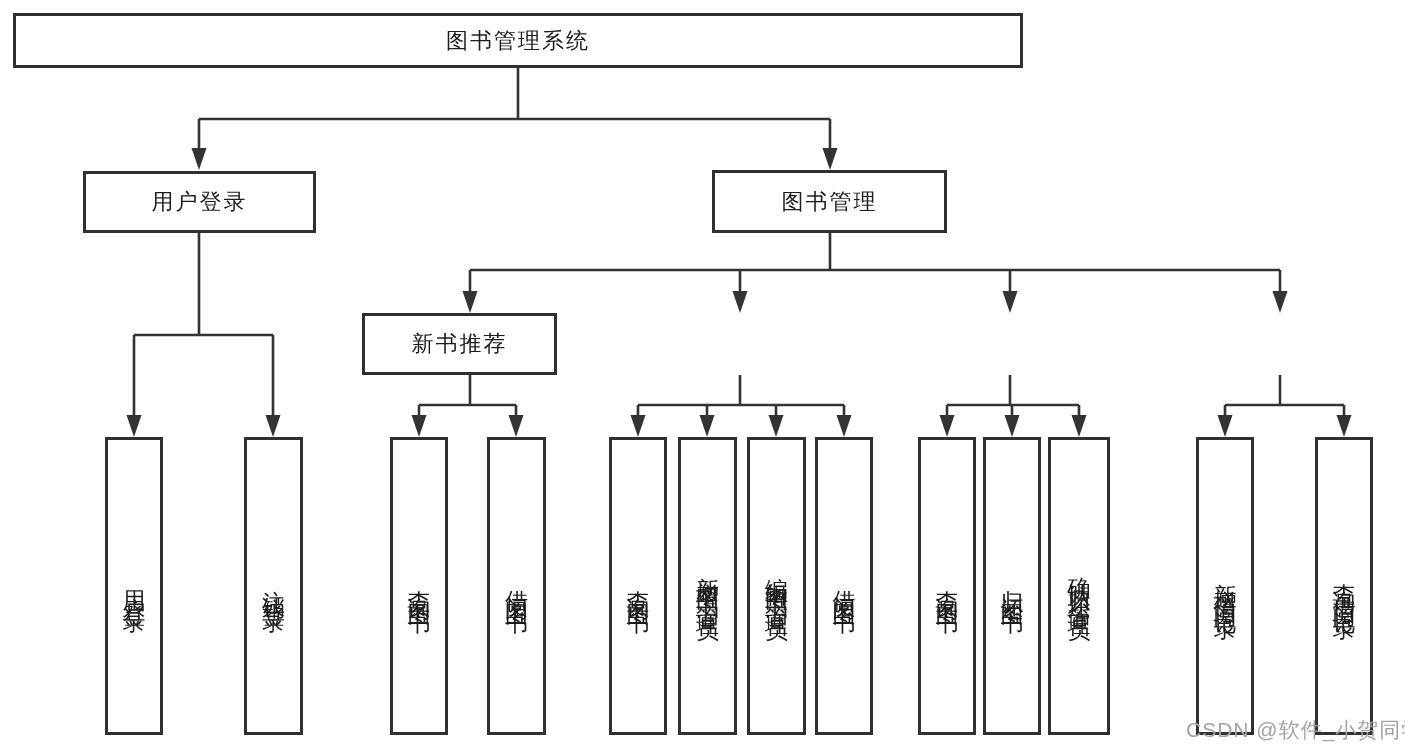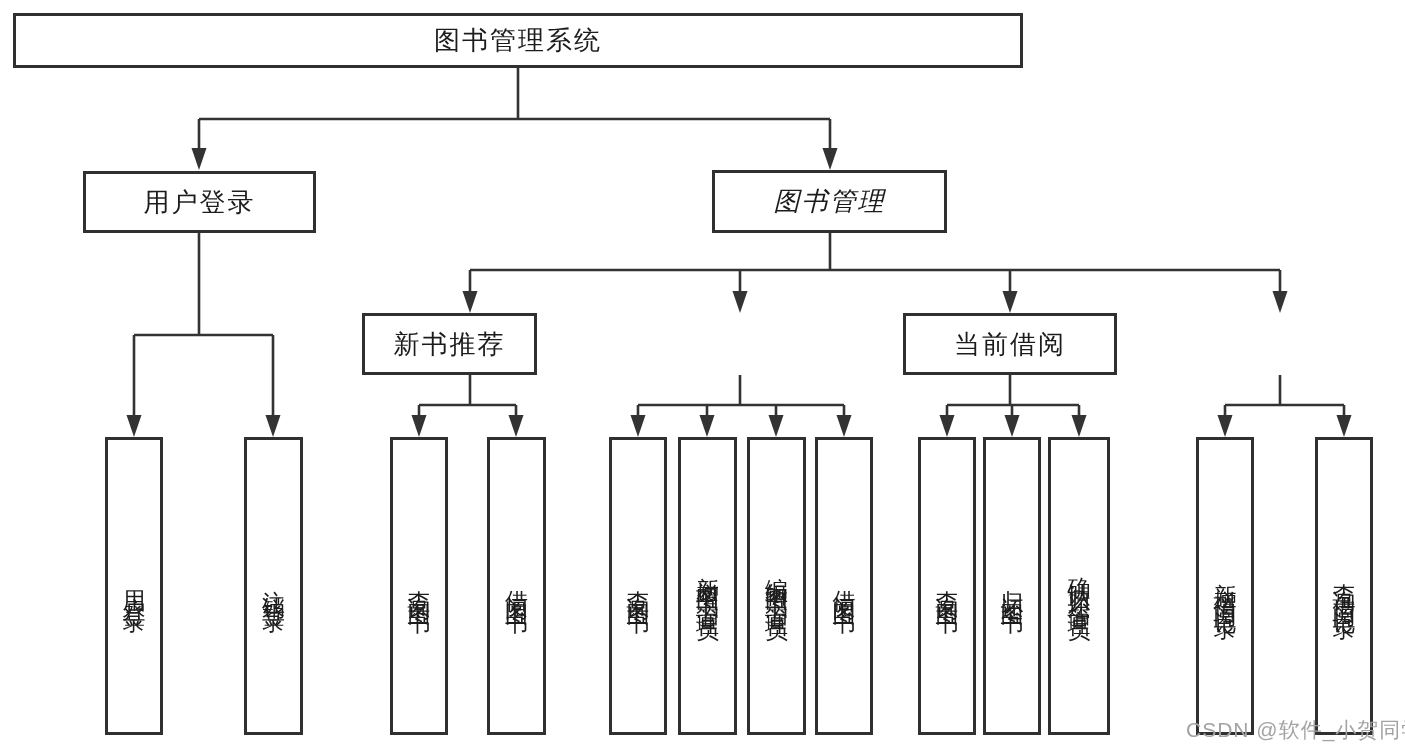--- a/index.html
+++ b/index.html
@@ -31,21 +31,21 @@
     stroke-width: 2.6;
   }
   .arrowheads { fill: var(--line); }
   .box {
     position: absolute;
     border: 3px solid var(--box-border);
     background: var(--background);
     display: flex;
     align-items: center;
     justify-content: center;
-    font-size: 26px;
+    font-size: 22px;
     letter-spacing: 2px;
     color: var(--text);
     white-space: nowrap;
   }
   .vbox {
     writing-mode: vertical-rl;
     text-orientation: mixed;
     font-size: 23px;
     letter-spacing: 7px;
     line-height: 1;
@@ -97,24 +97,23 @@
       <use href="#arrow" transform="translate(1012,437)"></use>
       <use href="#arrow" transform="translate(1079,437)"></use>
       <use href="#arrow" transform="translate(1225,437)"></use>
       <use href="#arrow" transform="translate(1344,437)"></use>
     </g>
   </svg>
 
   <div class="box" style="left:13px; top:13px; width:1010px; height:55px;">图书管理系统</div>
 
   <div class="box" style="left:83px; top:171px; width:233px; height:62px;">用户登录</div>
-  <div class="box" style="left:712px; top:170px; width:235px; height:63px;font-style:italic;">图书管理</div>
+  <div class="box" style="left:712px; top:170px; width:235px; height:63px;">图书管理</div>
 
-  <div class="box" style="left:362px; top:313px; width:175px; height:62px;">新书推荐</div>
-  <div class="box" style="left:903px; top:313px; width:214px; height:62px;">当前借阅</div>
+  <div class="box" style="left:362px; top:313px; width:195px; height:62px;">新书推荐</div>
 
   <div class="box vbox leaf" style="left:105px;">用户登录</div>
   <div class="box vbox leaf" style="left:244px; width:59px;">注销登录</div>
 
   <div class="box vbox leaf" style="left:390px;">查询图书</div>
   <div class="box vbox leaf" style="left:487px; width:59px;">借阅图书</div>
 
   <div class="box vbox leaf" style="left:609px;">查询图书</div>
   <div class="box vbox leaf" style="left:678px; width:59px; letter-spacing:6px;">新增图书（管理员）</div>
   <div class="box vbox leaf" style="left:747px; width:59px; letter-spacing:6px;">编辑图书（管理员）</div>

